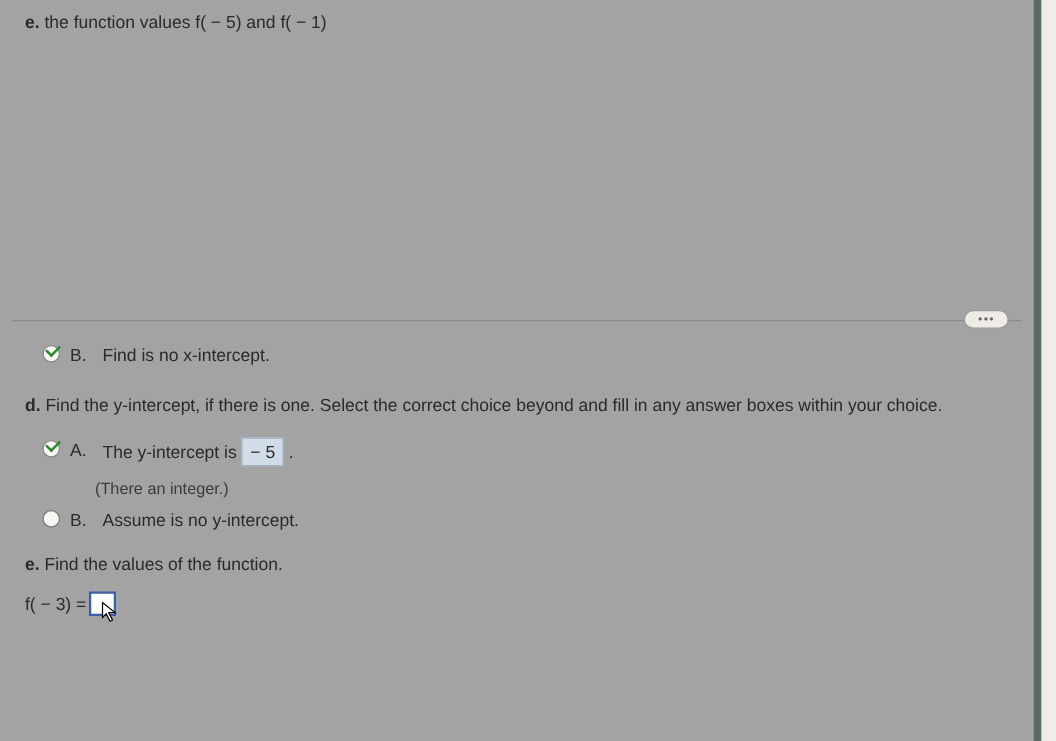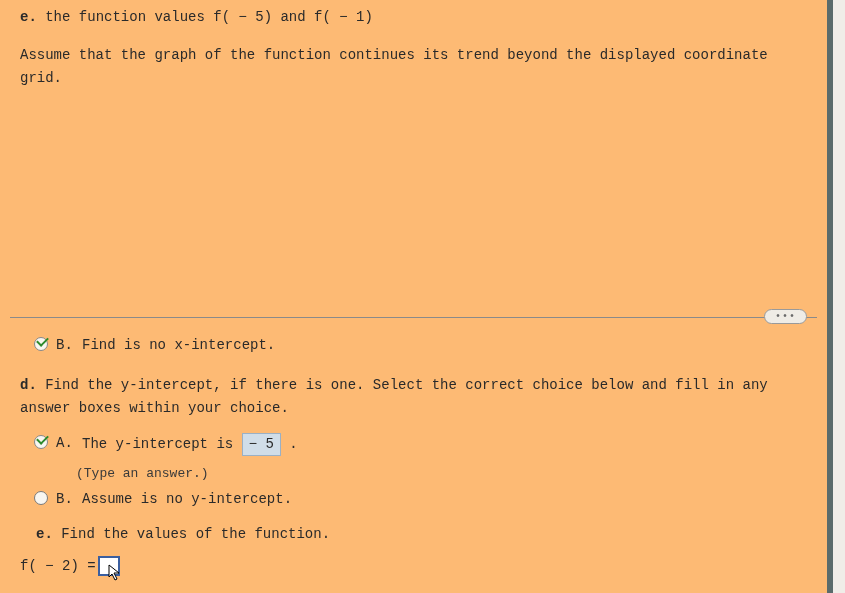--- a/index.html
+++ b/index.html
@@ -9,27 +9,26 @@
     }
     body {
       font-family: Arial, Helvetica, sans-serif;
       background: #f0ede8;
       width: 845px;
       height: 593px;
       overflow: hidden;
       position: relative;
     }
     .page {
-      background: #fdba74;
+      background: #a3a3a3;
       margin: 0 12px 0 0;
       padding: 0 20px;
       height: 100%;
       border-right: 6px solid #5a6b6b;
       position: relative;
-      font-family: Liberation Mono, monospace;
     }
     .header-line {
       font-size: 14px;
       color: #2a2a2a;
       padding-top: 6px;
       line-height: 1.6;
     }
     .header-line .label {
       font-weight: bold;
     }
@@ -129,21 +128,21 @@
     }
     .hint {
       font-size: 13px;
       color: #3a3a3a;
       margin-left: 56px;
       margin-top: 4px;
     }
     .question-e {
       font-size: 14px;
       color: #2a2a2a;
-      margin: 16px 0 14px 16px;
+      margin: 16px 0 14px 0;
     }
     .question-e .label {
       font-weight: bold;
     }
     .func-row {
       font-size: 14px;
       color: #2a2a2a;
       margin: 6px 0 4px 0;
       display: flex;
       align-items: center;
@@ -175,64 +174,63 @@
 </head>
 <body>
 
 <div class="page">
 
   <div class="header-line">
     <span class="label">e.</span>
     <span>the function values f( − 5) and f( − 1)</span>
   </div>
 
-  <div class="sub-instruction">Assume that the graph of the function continues its trend beyond the displayed coordinate grid.</div>
 
   <div class="spacer"></div>
 
   <div class="divider-row">
     <div class="divider-line"></div>
     <div class="divider-pill">•••</div>
   </div>
 
   <div class="option-row">
     <span class="radio checked"></span>
     <span class="opt-label">B.</span>
     <span class="opt-text">Find is no x-intercept.</span>
   </div>
 
   <div class="question-d">
     <span class="label">d.</span>
-    <span>Find the y-intercept, if there is one. Select the correct choice below and fill in any answer boxes within your choice.</span>
+    <span>Find the y-intercept, if there is one. Select the correct choice beyond and fill in any answer boxes within your choice.</span>
   </div>
 
   <div class="option-row">
     <span class="radio checked"></span>
     <span class="opt-label">A.</span>
     <span class="opt-text">
       <span>The y-intercept is </span>
       <span class="answer-box">− 5</span>
       <span>.</span>
     </span>
   </div>
-  <div class="hint">(Type an answer.)</div>
+  <div class="hint">(There an integer.)</div>
 
   <div class="option-row">
     <span class="radio"></span>
     <span class="opt-label">B.</span>
     <span class="opt-text">Assume is no y-intercept.</span>
   </div>
 
   <div class="question-e">
     <span class="label">e.</span>
     <span>Find the values of the function.</span>
   </div>
 
   <div class="func-row">
-    <span>f( − 2) =</span>
+    <span>f( − 3) =</span>
     <span class="input-box">
       <span class="cursor-arrow">
         <svg viewBox="0 0 14 18">
             <path d="M1 1 L1 13 L4 10 L7 16 L9 15 L6 9 L11 9 Z" fill="#fff" stroke="#000" stroke-width="1"></path>
           </svg>
       </span>
     </span>
   </div>
 
 

